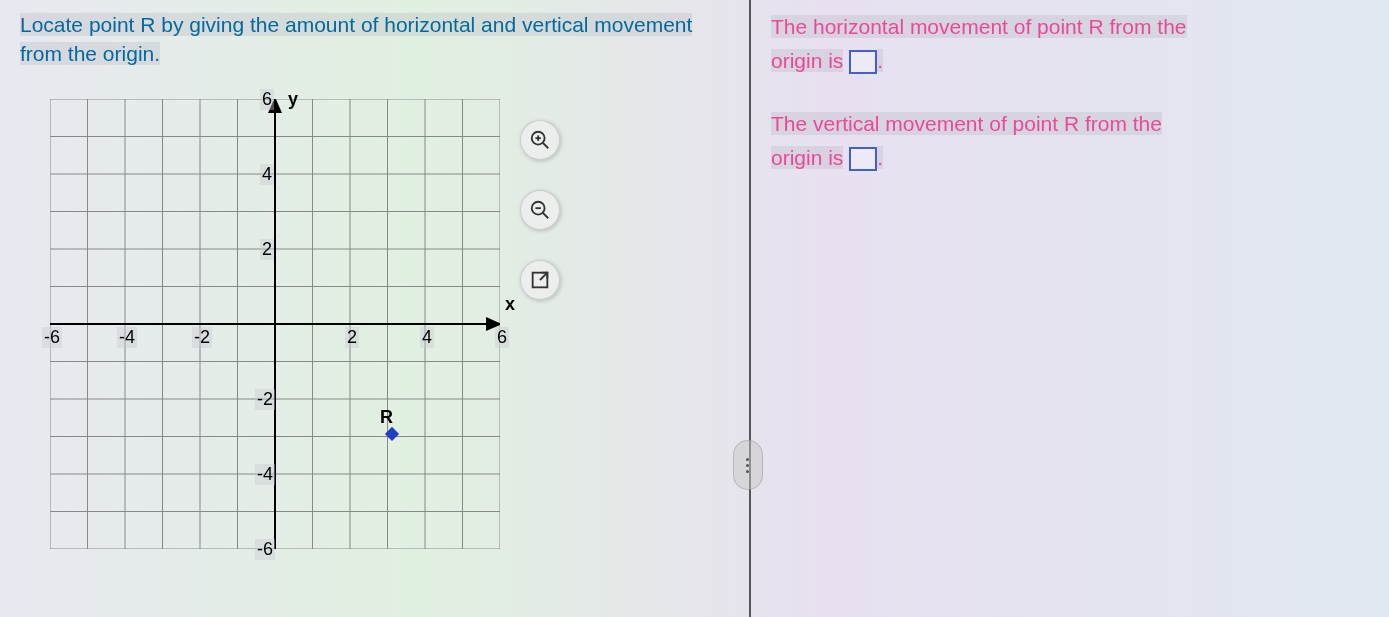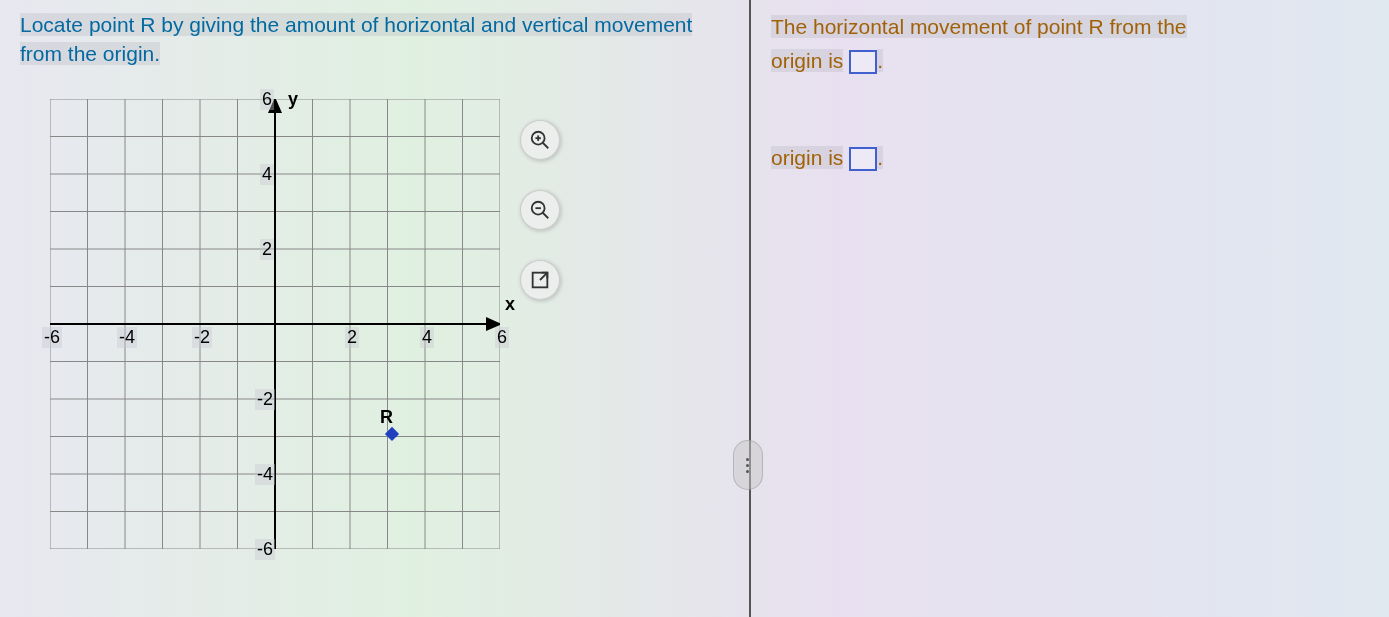--- a/index.html
+++ b/index.html
@@ -97,21 +97,21 @@
       border: 1px solid rgba(150,150,150,0.4);
       display: flex;
       align-items: center;
       justify-content: center;
       cursor: pointer;
       box-shadow: 1px 1px 4px rgba(0,0,0,0.2);
     }
     .tool-btn svg { width: 22px; height: 22px; }
     .answer-line {
       font-size: 21px;
-      color: #a16207;
+      color: #ec4899;
       line-height: 1.6;
       margin-bottom: 30px;
     }
     .answer-line span.bg {
       background: rgba(180,180,190,0.3);
     }
     .answer-input {
       display: inline-block;
       width: 28px;
       height: 24px;
@@ -234,21 +234,21 @@
 
   <div class="divider"></div>
 
   <div class="right-panel">
     <div class="answer-line">
       <span class="bg">The horizontal movement of point R from the</span><br>
       <span class="bg">origin is</span>
       <span class="answer-input"></span><span class="bg">.</span>
     </div>
     <div class="answer-line">
-      <br>
+      <span class="bg">The vertical movement of point R from the</span><br>
       <span class="bg">origin is</span>
       <span class="answer-input"></span><span class="bg">.</span>
     </div>
 
     <div class="drag-handle">
       <div class="dot"></div>
         <div class="dot"></div>
         <div class="dot"></div>
     </div>
   </div>

